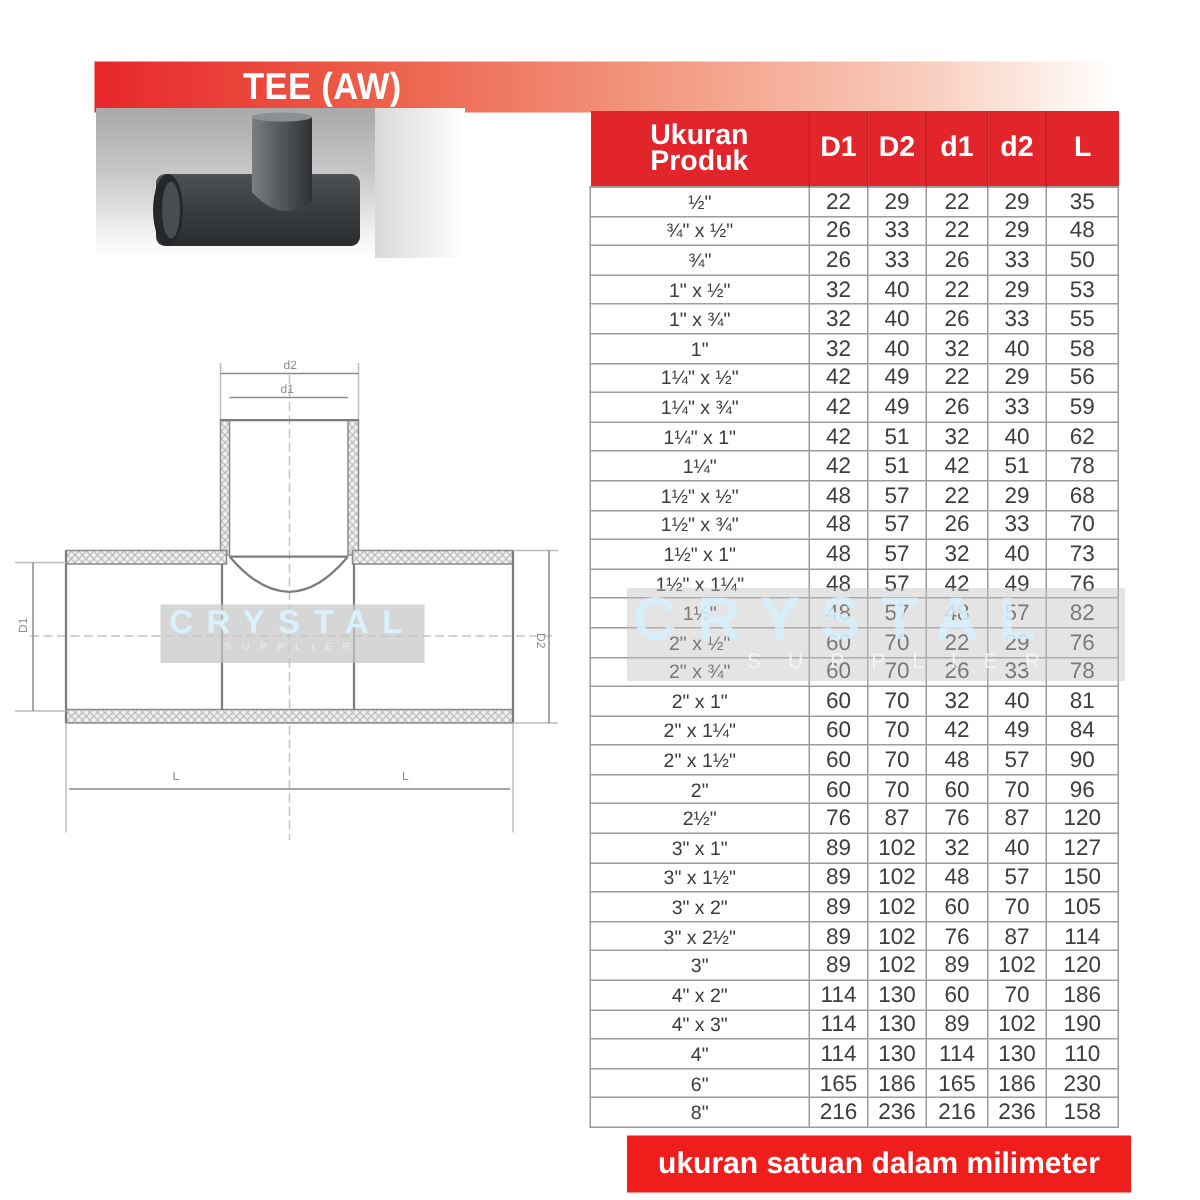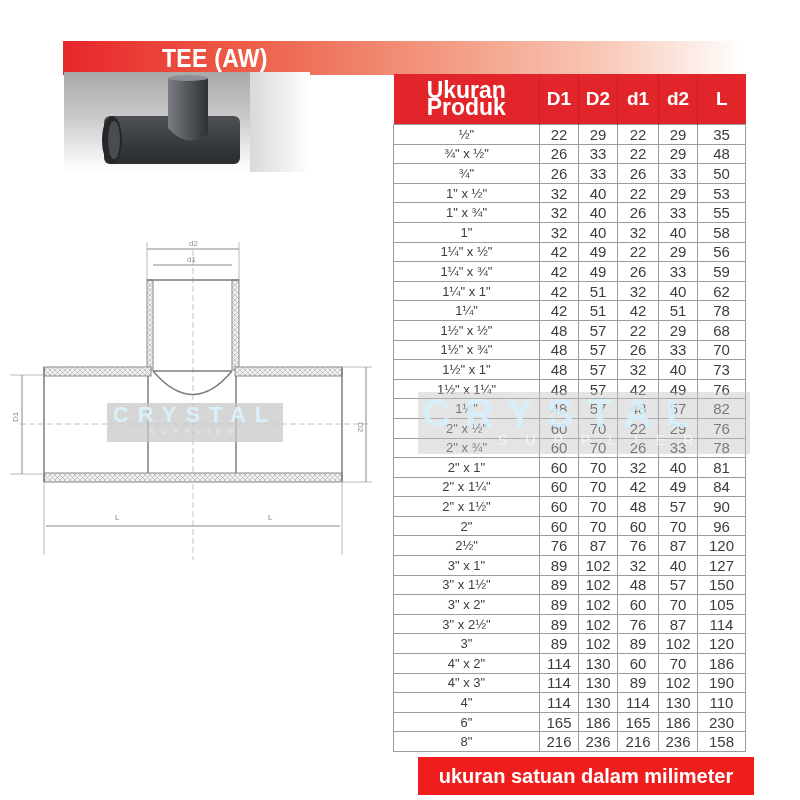--- a/index.html
+++ b/index.html
@@ -14,21 +14,21 @@
   .photo-fade { position:absolute; left:186px; top:0; width:60px; height:100px;
     background:linear-gradient(90deg,#d9d9d9,#ffffff); }
   .drawing { position:absolute; left:0; top:230px; width:390px; height:340px; }
   .wm { position:absolute; background:rgba(200,200,200,0.75); text-align:center; }
   .wm-big { color:#d9f1fb; font-weight:bold; letter-spacing:9px; }
   .wm-small { color:#ececec; letter-spacing:7px; }
   table.spec { position:absolute; left:393px; top:74px; width:352px; border-collapse:collapse;
     table-layout:fixed; }
   table.spec th { background:#e2242b; color:#fff; font-weight:bold; height:50px; padding:0;
     border-right:1px solid #c81e24; font-size:19px; }
-  table.spec th.prod { font-size:23px; line-height:17px; }
+  table.spec th.prod { font-size:19px; line-height:17px; }
   table.spec td { height:18.6px; padding:0; border:1px solid #9c9c9c; text-align:center;
     color:#3d3d3d; font-size:15px; line-height:17px; }
   table.spec td.prod { font-size:13px; }
   .wm2 { position:absolute; left:418px; top:392px; width:332px; height:62px;
     background:rgba(195,195,195,0.45); pointer-events:none; }
   .wm2 .big { position:absolute; left:4px; top:-1px; font-size:40px; font-weight:bold;
     color:rgba(214,240,252,0.85); letter-spacing:14px; }
   .wm2 .small { position:absolute; left:80px; top:40px; font-size:14px; color:rgba(245,245,245,0.9);
     letter-spacing:18px; }
   .footnote { position:absolute; left:418px; top:757px; width:336px; height:38px; background:#f01d1d;

